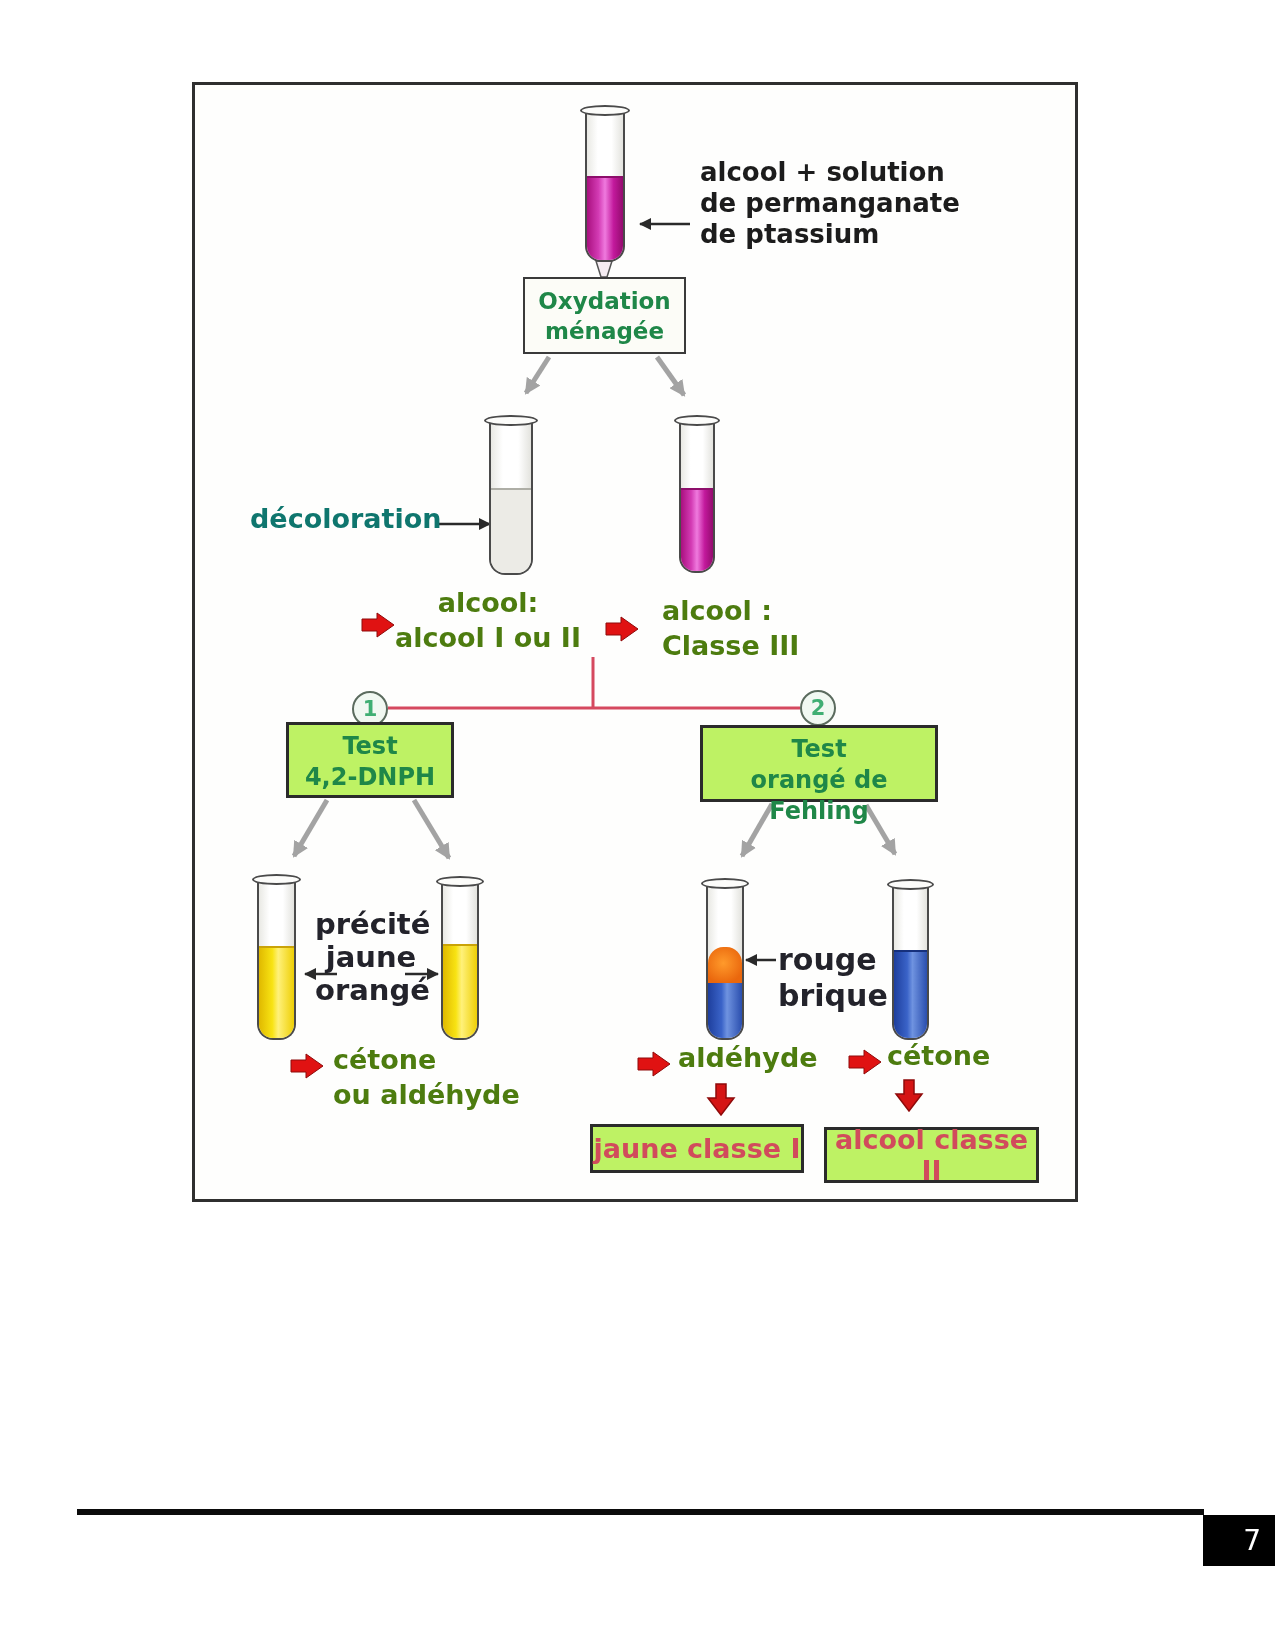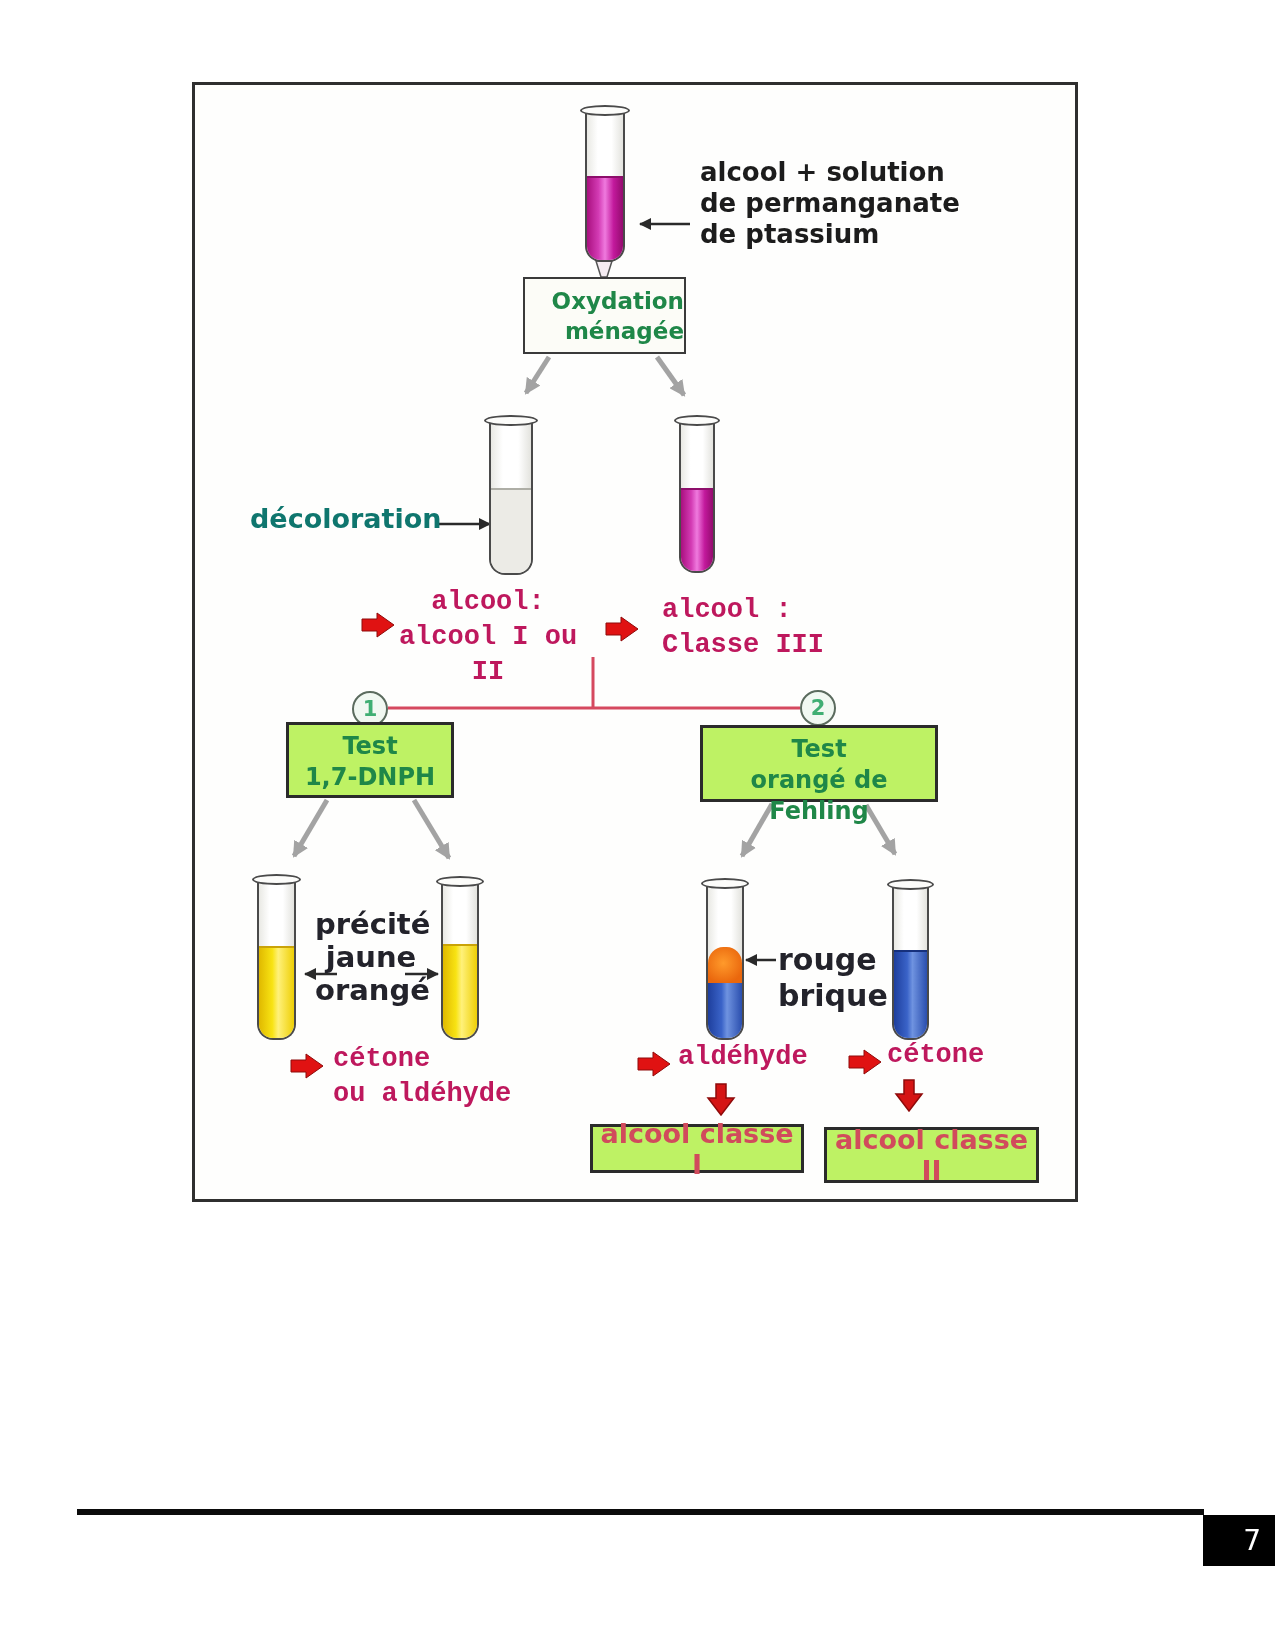--- a/index.html
+++ b/index.html
@@ -17,25 +17,25 @@
     border:2px solid #4a4a4a;border-radius:50%;background:#fcfcfa;}
   .liquid{position:absolute;left:0;right:0;bottom:0;}
   .liq-magenta{background:linear-gradient(90deg,#a9107f,#d33bb4 32%,#ef7ade 50%,#c2199c 74%,#930c6d);border-top:2px solid #8d0e6b;}
   .liq-gray{background:#ecebe6;border-top:2px solid #aeaea6;}
   .liq-yellow{background:linear-gradient(90deg,#e0b900,#f8e313 38%,#fff17a 55%,#eecf05);border-top:2px solid #caa308;}
   .liq-blue{background:linear-gradient(90deg,#1e3f9d,#3a63c8 40%,#6f93e0 56%,#2a4eae);border-top:2px solid #16307c;}
   .liq-orange{background:radial-gradient(circle at 45% 45%,#ff9a2b,#ea670d 75%);border-radius:45% 45% 0 0;}
   
   .black-label{color:#1c1c1c;font-weight:700;}
   .ink{color:#23232b;font-weight:700;}
-  .red-label{color:#be185d;font-weight:700;font-family:Liberation Mono, monospace;}
+  .red-label{color:#4d7c0f;font-weight:700;}
   .green-text{color:#1f8748;font-weight:700;}
   .boxed{border:3px solid #2b2b2b;background:#bef264;box-sizing:border-box;text-align:center;}
   .oxybox{left:523px;top:277px;width:163px;height:77px;border:2px solid #3a3a3a;background:#fcfcf7;
-    box-sizing:border-box;text-align:right;padding-top:7px;font-size:23px;line-height:30px;}
+    box-sizing:border-box;text-align:center;padding-top:7px;font-size:23px;line-height:30px;}
   .testbox{font-size:24px;line-height:31px;padding-top:6px;}
   .badge{width:36px;height:36px;border:2px solid #5b6b5e;border-radius:50%;background:#f1f8f2;
     box-sizing:border-box;text-align:center;line-height:32px;font-size:21px;font-weight:700;color:#3fae73;}
   .classbox{height:49px;display:flex;align-items:center;justify-content:center;
     font-size:27px;font-weight:600;color:#d14b5c;}
   .footer-rule{left:77px;top:1509px;width:1127px;height:6px;background:#0b0b0b;}
   .pagebox{left:1203px;top:1515px;width:72px;height:51px;background:#000;display:flex;align-items:center;
     justify-content:flex-end;padding-right:14px;box-sizing:border-box;color:#fff;font-size:28px;}
   svg.overlay{position:absolute;left:0;top:0;width:1275px;height:1650px;pointer-events:none;}
 </style>
@@ -134,21 +134,21 @@
   <div class="abs red-label" style="left:662px;top:593px;font-size:27px;line-height:35px;">
     <div>alcool :</div>
     <div>Classe III</div>
   </div>
 
   <div class="abs badge" style="left:352px;top:691px;">1</div>
   <div class="abs badge" style="left:800px;top:690px;">2</div>
 
   <div class="abs boxed testbox green-text" style="left:286px;top:722px;width:168px;height:76px;">
     <div>Test</div>
-    <div>1,7-DNPH</div>
+    <div>4,2-DNPH</div>
   </div>
   <div class="abs boxed testbox green-text" style="left:700px;top:725px;width:238px;height:77px;">
     <div>Test</div>
     <div>orangé de Fehling</div>
   </div>
 
   <div class="tube" style="left:257px;top:879px;width:39px;height:161px;">
     <div class="body">
       <div class="liquid liq-yellow" style="top:67px;"></div>
     </div>
@@ -185,21 +185,21 @@
   </div>
 
   <div class="abs red-label" style="left:333px;top:1042px;font-size:27px;line-height:35px;">
     <div>cétone</div>
     <div>ou aldéhyde</div>
   </div>
   <div class="abs red-label" style="left:678px;top:1042px;font-size:27px;">aldéhyde</div>
   <div class="abs red-label" style="left:887px;top:1040px;font-size:27px;">cétone</div>
 
   <div class="abs boxed classbox" style="left:590px;top:1124px;width:214px;">
-    <span>alcool classe I</span>
+    <span>jaune classe I</span>
   </div>
   <div class="abs boxed classbox" style="left:824px;top:1127px;width:215px;height:56px;">
     <span>alcool classe II</span>
   </div>
 
   <div class="abs footer-rule"></div>
   <div class="abs pagebox">
     <span>7</span>
   </div>
 

